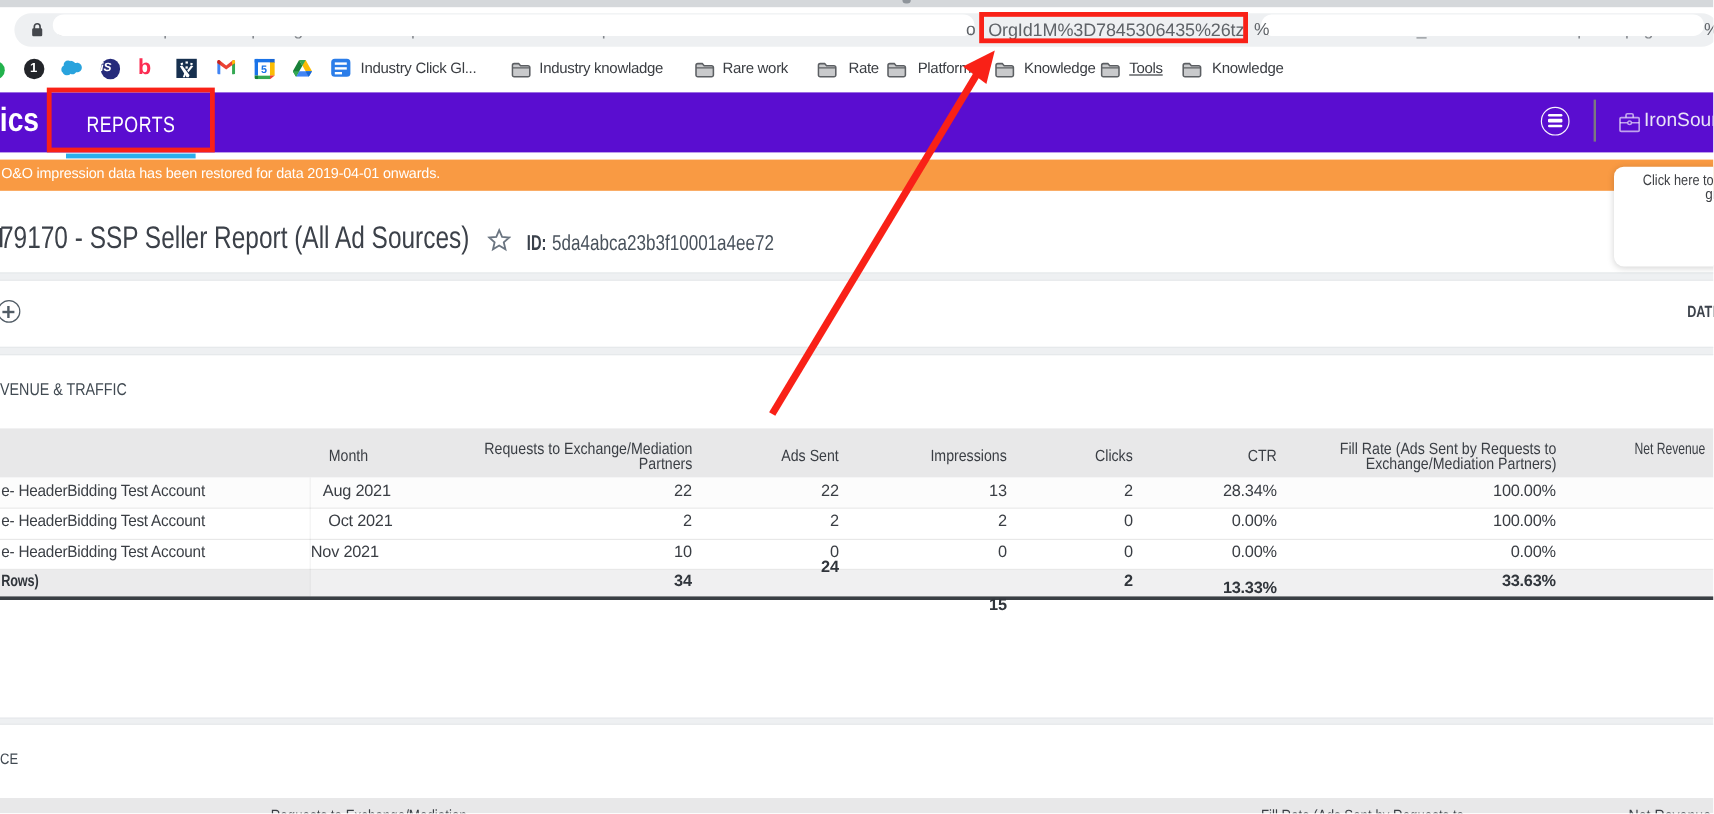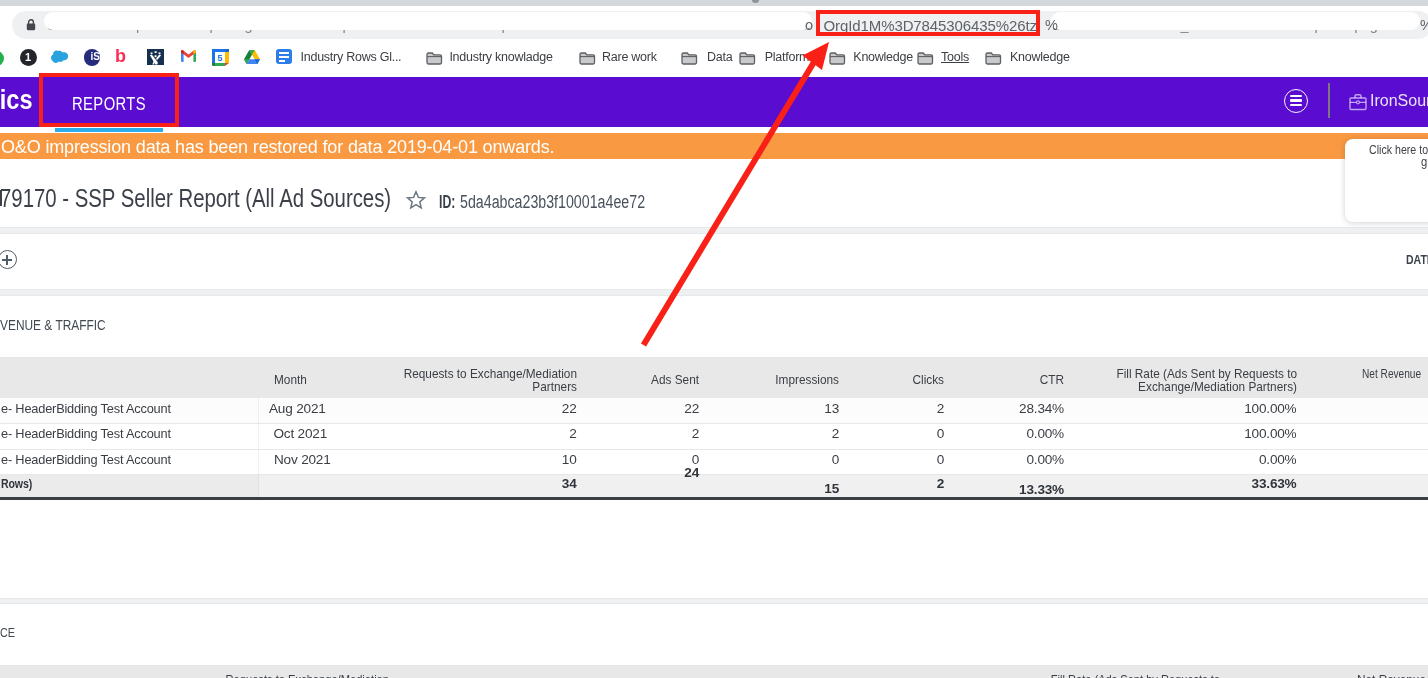--- a/index.html
+++ b/index.html
@@ -39,21 +39,21 @@
   <div class="abs" style="left:1045px;top:17px;font-size:14.5px;color:#5f6368;">%</div>
   <div class="abs" style="left:1420px;top:17px;font-size:14.5px;color:#5f6368;">%</div>
 
   <div class="abs" style="left:-11px;top:50.5px;width:15px;height:15px;border-radius:50%;background:#22b24c;"></div>
 
   <div class="abs" style="left:19.5px;top:49px;width:17px;height:17px;border-radius:50%;background:#23252a;color:#fff;font-size:11px;font-weight:700;text-align:center;line-height:17px;">1</div>
 
   <svg class="abs" style="left:51px;top:50px;" width="19" height="13" viewBox="0 0 19 13">
     <path fill="#29a3dd" d="M7.8 0.6c1.6 0 3 .8 3.8 2 .5-.2 1-.4 1.6-.4 2.2 0 4 1.8 4 4s-1.8 4.1-4 4.1c-.3 0-.5 0-.8-.1-.6 1-1.7 1.7-3 1.7-.6 0-1.1-.1-1.6-.4-.7.9-1.8 1.4-3 1.4-1.7 0-3.2-1.1-3.7-2.6C.5 9.9 0 9 0 7.9c0-1.5.9-2.8 2.2-3.4-.1-.3-.1-.6-.1-.9C2.1 2 3.7.4 5.7.4c.8 0 1.5.2 2.1.6z"></path>
   </svg>
-  <div class="abs" style="left:83.5px;top:49px;width:16.5px;height:16.5px;border-radius:50%;background:#262b7b;color:#fff;font-size:10px;font-weight:700;text-align:right;line-height:16.5px;">iS</div>
+  <div class="abs" style="left:83.5px;top:49px;width:16.5px;height:16.5px;border-radius:50%;background:#262b7b;color:#fff;font-size:10px;font-weight:700;font-style:italic;text-align:left;line-height:16.5px;">iS</div>
   <div class="abs" style="left:115px;top:46px;font-size:18px;font-weight:700;color:#fc2d52;">b</div>
 
   <div class="abs" style="left:147.4px;top:48.9px;width:16.6px;height:16.6px;background:#17304f;"></div>
   <svg class="abs" style="left:147.4px;top:48.9px;" width="17" height="17" viewBox="0 0 17 17">
     <rect x="3.6" y="3.4" width="1.9" height="1.7" fill="#fff" transform="rotate(-15 4.5 4.2)"></rect>
     <rect x="7.6" y="2.2" width="2" height="1.8" fill="#fff"></rect>
     <rect x="11.6" y="3.4" width="1.9" height="1.7" fill="#fff" transform="rotate(15 12.5 4.2)"></rect>
     <rect x="7.6" y="6.3" width="1.9" height="1.9" fill="#fff"></rect>
     <path d="M2.9 6.2 L4.8 5.6 L10.9 13.4 L10.3 15.4 L8.4 15.4 Z" fill="#fff"></path>
     <path d="M14.1 6.2 L12.2 5.6 L9 9.7 L10 11.2 Z" fill="#fff"></path>
@@ -88,36 +88,36 @@
     <path d="M5.3 0 L8 4.7 L10.7 0 Z" fill="#34a853"></path>
     <path d="M10.7 9.3 H16 L13.3 14 Z" fill="#1967d2"></path>
     <path d="M0 9.3 H5.3 L2.7 14 Z" fill="#34a853"></path>
   </svg>
 
   <div class="abs" style="left:276.2px;top:49.2px;width:16px;height:15.2px;background:#2b7de9;border-radius:3px;"></div>
   <div class="abs" style="left:279.2px;top:52.4px;width:10px;height:2.1px;background:#fff;"></div>
   <div class="abs" style="left:279.2px;top:56.3px;width:10px;height:2.1px;background:#fff;"></div>
   <div class="abs" style="left:279.2px;top:60.2px;width:6px;height:2.1px;background:#fff;"></div>
 
-  <div class="abs bml" style="left:300.5px;">Industry Rows Gl...</div>
+  <div class="abs bml" style="left:300.5px;">Industry Click Gl...</div>
   <svg class="abs fold" style="left:426.3px;" viewBox="0 0 17 15">
       <path d="M1 3.5 A1.5 1.5 0 0 1 2.5 2 H6.2 L7.8 3.8 H14 A1.5 1.5 0 0 1 15.5 5.3 V11.5 A1.5 1.5 0 0 1 14 13 H2.5 A1.5 1.5 0 0 1 1 11.5 Z" fill="#c9cacc" stroke="#5c5f63" stroke-width="1.3"></path>
       <path d="M1 5.6 H15.5" stroke="#5c5f63" stroke-width="1.1"></path>
     </svg>
   <div class="abs bml" style="left:449.4px;">Industry knowladge</div>
   <svg class="abs fold" style="left:579.3px;" viewBox="0 0 17 15">
       <path d="M1 3.5 A1.5 1.5 0 0 1 2.5 2 H6.2 L7.8 3.8 H14 A1.5 1.5 0 0 1 15.5 5.3 V11.5 A1.5 1.5 0 0 1 14 13 H2.5 A1.5 1.5 0 0 1 1 11.5 Z" fill="#c9cacc" stroke="#5c5f63" stroke-width="1.3"></path>
       <path d="M1 5.6 H15.5" stroke="#5c5f63" stroke-width="1.1"></path>
     </svg>
   <div class="abs bml" style="left:602px;">Rare work</div>
   <svg class="abs fold" style="left:681.4px;" viewBox="0 0 17 15">
       <path d="M1 3.5 A1.5 1.5 0 0 1 2.5 2 H6.2 L7.8 3.8 H14 A1.5 1.5 0 0 1 15.5 5.3 V11.5 A1.5 1.5 0 0 1 14 13 H2.5 A1.5 1.5 0 0 1 1 11.5 Z" fill="#c9cacc" stroke="#5c5f63" stroke-width="1.3"></path>
       <path d="M1 5.6 H15.5" stroke="#5c5f63" stroke-width="1.1"></path>
     </svg>
-  <div class="abs bml" style="left:707px;">Data</div>
+  <div class="abs bml" style="left:707px;">Rate</div>
   <svg class="abs fold" style="left:738.5px;" viewBox="0 0 17 15">
       <path d="M1 3.5 A1.5 1.5 0 0 1 2.5 2 H6.2 L7.8 3.8 H14 A1.5 1.5 0 0 1 15.5 5.3 V11.5 A1.5 1.5 0 0 1 14 13 H2.5 A1.5 1.5 0 0 1 1 11.5 Z" fill="#c9cacc" stroke="#5c5f63" stroke-width="1.3"></path>
       <path d="M1 5.6 H15.5" stroke="#5c5f63" stroke-width="1.1"></path>
     </svg>
   <div class="abs bml" style="left:764.7px;">Platform</div>
   <svg class="abs fold" style="left:828.6px;" viewBox="0 0 17 15">
       <path d="M1 3.5 A1.5 1.5 0 0 1 2.5 2 H6.2 L7.8 3.8 H14 A1.5 1.5 0 0 1 15.5 5.3 V11.5 A1.5 1.5 0 0 1 14 13 H2.5 A1.5 1.5 0 0 1 1 11.5 Z" fill="#c9cacc" stroke="#5c5f63" stroke-width="1.3"></path>
       <path d="M1 5.6 H15.5" stroke="#5c5f63" stroke-width="1.1"></path>
     </svg>
   <div class="abs bml" style="left:853.3px;">Knowledge</div>
@@ -146,21 +146,21 @@
   <svg class="abs" style="left:1348.5px;top:92.5px;" width="18" height="18" viewBox="0 0 18 18">
     <rect x="1" y="5" width="16" height="11.5" rx="1" fill="none" stroke="rgba(255,255,255,0.62)" stroke-width="1.4"></rect>
     <path d="M6 5 V3 A1.2 1.2 0 0 1 7.2 1.8 H10.8 A1.2 1.2 0 0 1 12 3 V5" fill="none" stroke="rgba(255,255,255,0.62)" stroke-width="1.4"></path>
     <path d="M1 9.3 H7.3 M10.7 9.3 H17" stroke="rgba(255,255,255,0.62)" stroke-width="1.2"></path>
     <circle cx="9" cy="9.3" r="1.5" fill="none" stroke="rgba(255,255,255,0.62)" stroke-width="1.2"></circle>
   </svg>
   <div class="abs" style="left:1370px;top:92px;font-size:16px;color:#e8e2f6;">IronSource</div>
 
   <div class="abs" style="left:54.5px;top:127.5px;width:108.5px;height:4.5px;background:#2bafec;"></div>
   <div class="abs" style="left:0;top:133px;width:1428px;height:26px;background:#f99a43;"></div>
-  <div class="abs" style="left:1px;top:136.5px;font-size:18px;color:#fff;letter-spacing:-0.15px;">O&amp;O impression data has been restored for data 2019-04-01 onwards.</div>
+  <div class="abs" style="left:1px;top:136.5px;font-size:12px;color:#fff;letter-spacing:-0.15px;">O&amp;O impression data has been restored for data 2019-04-01 onwards.</div>
 
   <div class="abs" style="left:0;top:183.4px;font-size:26px;color:#3c4149;white-space:nowrap;transform:scaleX(0.783);transform-origin:0 0;">79170 - SSP Seller Report (All Ad Sources)</div>
   <div class="abs" style="left:0;top:189.5px;width:2px;height:16px;background:#3c4149;"></div>
   <svg class="abs" style="left:406px;top:190px;" width="20" height="20" viewBox="0 0 20 20">
     <path d="M10 1.8 L12.4 7.4 L18.4 7.9 L13.8 11.9 L15.2 17.8 L10 14.6 L4.8 17.8 L6.2 11.9 L1.6 7.9 L7.6 7.4 Z" fill="none" stroke="#6b7581" stroke-width="1.5"></path>
   </svg>
   <div class="abs" style="left:439px;top:191.5px;font-size:18px;font-weight:700;color:#3a414b;transform:scaleX(0.68);transform-origin:0 0;">ID:</div>
   <div class="abs" style="left:459.5px;top:191.5px;font-size:18px;color:#49525c;transform:scaleX(0.79);transform-origin:0 0;">5da4abca23b3f10001a4ee72</div>
 
   <div class="abs" style="left:0;top:226.5px;width:1428px;height:7px;background:#eef0f2;border-top:1px solid #e6e9eb;border-bottom:1px solid #e6e9eb;box-sizing:border-box;"></div>
@@ -202,32 +202,32 @@
   <div class="abs td" style="left:1px;top:426.4px;transform:scaleX(0.94);transform-origin:0 0;">e- HeaderBidding Test Account</div>
   <div class="abs td" style="left:273.5px;top:426.4px;">Oct 2021</div>
   <div class="abs td tdr" style="right:851.5px;top:426.4px;">2</div>
   <div class="abs td tdr" style="right:729px;top:426.4px;">2</div>
   <div class="abs td tdr" style="right:589px;top:426.4px;">2</div>
   <div class="abs td tdr" style="right:484px;top:426.4px;">0</div>
   <div class="abs td tdr" style="right:364px;top:426.4px;">0.00%</div>
   <div class="abs td tdr" style="right:131.5px;top:426.4px;">100.00%</div>
 
   <div class="abs td" style="left:1px;top:451.6px;transform:scaleX(0.94);transform-origin:0 0;">e- HeaderBidding Test Account</div>
-  <div class="abs td" style="left:274px;top:451.6px;text-align:center;">Nov 2021</div>
+  <div class="abs td" style="left:259px;top:451.6px;text-align:center;">Nov 2021</div>
   <div class="abs td tdr" style="right:851.5px;top:451.6px;">10</div>
   <div class="abs td tdr" style="right:729px;top:451.6px;">0</div>
   <div class="abs td tdr" style="right:589px;top:451.6px;">0</div>
   <div class="abs td tdr" style="right:484px;top:451.6px;">0</div>
   <div class="abs td tdr" style="right:364px;top:451.6px;">0.00%</div>
   <div class="abs td tdr" style="right:131.5px;top:451.6px;">0.00%</div>
 
   <div class="abs td tdb" style="left:0.5px;top:476.3px;transform:scaleX(0.78);transform-origin:0 0;">Rows)</div>
   <div class="abs td tdb tdr" style="right:851.5px;top:476.3px;">34</div>
   <div class="abs td tdb tdr" style="right:729px;top:465px;">24</div>
-  <div class="abs td tdb tdr" style="right:589px;top:481px;text-align:right;">15</div>
+  <div class="abs td tdb tdr" style="right:589px;top:496px;text-align:right;">15</div>
   <div class="abs td tdb tdr" style="right:484px;top:476.3px;">2</div>
   <div class="abs td tdb tdr" style="right:364px;top:482px;">13.33%</div>
   <div class="abs td tdb tdr" style="right:131.5px;top:476.3px;">33.63%</div>
 
   <div class="abs" style="left:0;top:597.5px;width:1428px;height:6.5px;background:#eef0f2;border-top:1px solid #e6e9eb;border-bottom:1px solid #e6e9eb;box-sizing:border-box;"></div>
   <div class="abs" style="left:-0.5px;top:626.2px;font-size:12.6px;color:#414a52;transform:scaleX(0.86);transform-origin:0 0;">CE</div>
 
   <div class="abs" style="left:0;top:664.5px;width:1428px;height:13.5px;background:#e8e8e9;"></div>
   <div class="abs th thr" style="right:1038.8px;top:672.8px;width:300px;transform:scaleX(0.825);">Requests to Exchange/Mediation</div>
   <div class="abs th thr" style="right:207.7px;top:672.8px;width:300px;transform:scaleX(0.82);">Fill Rate (Ads Sent by Requests to</div>

